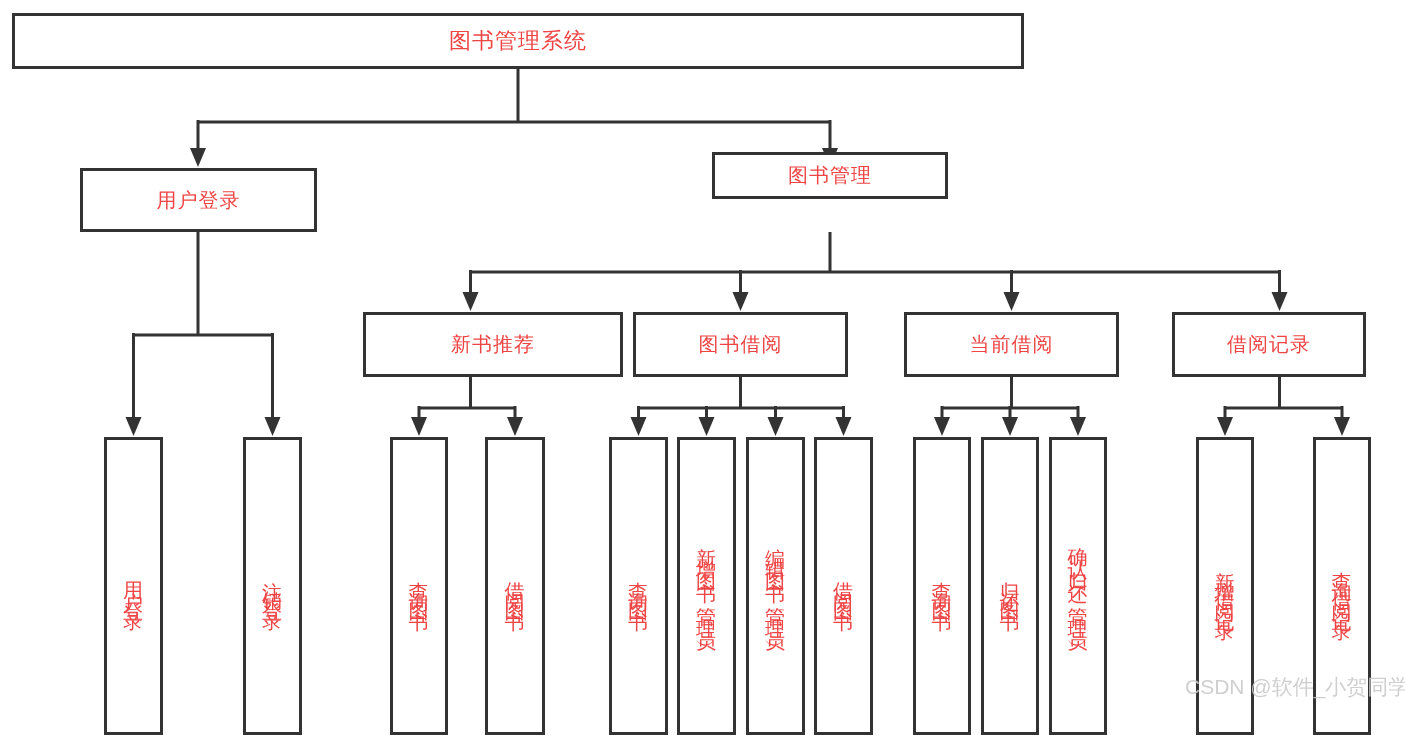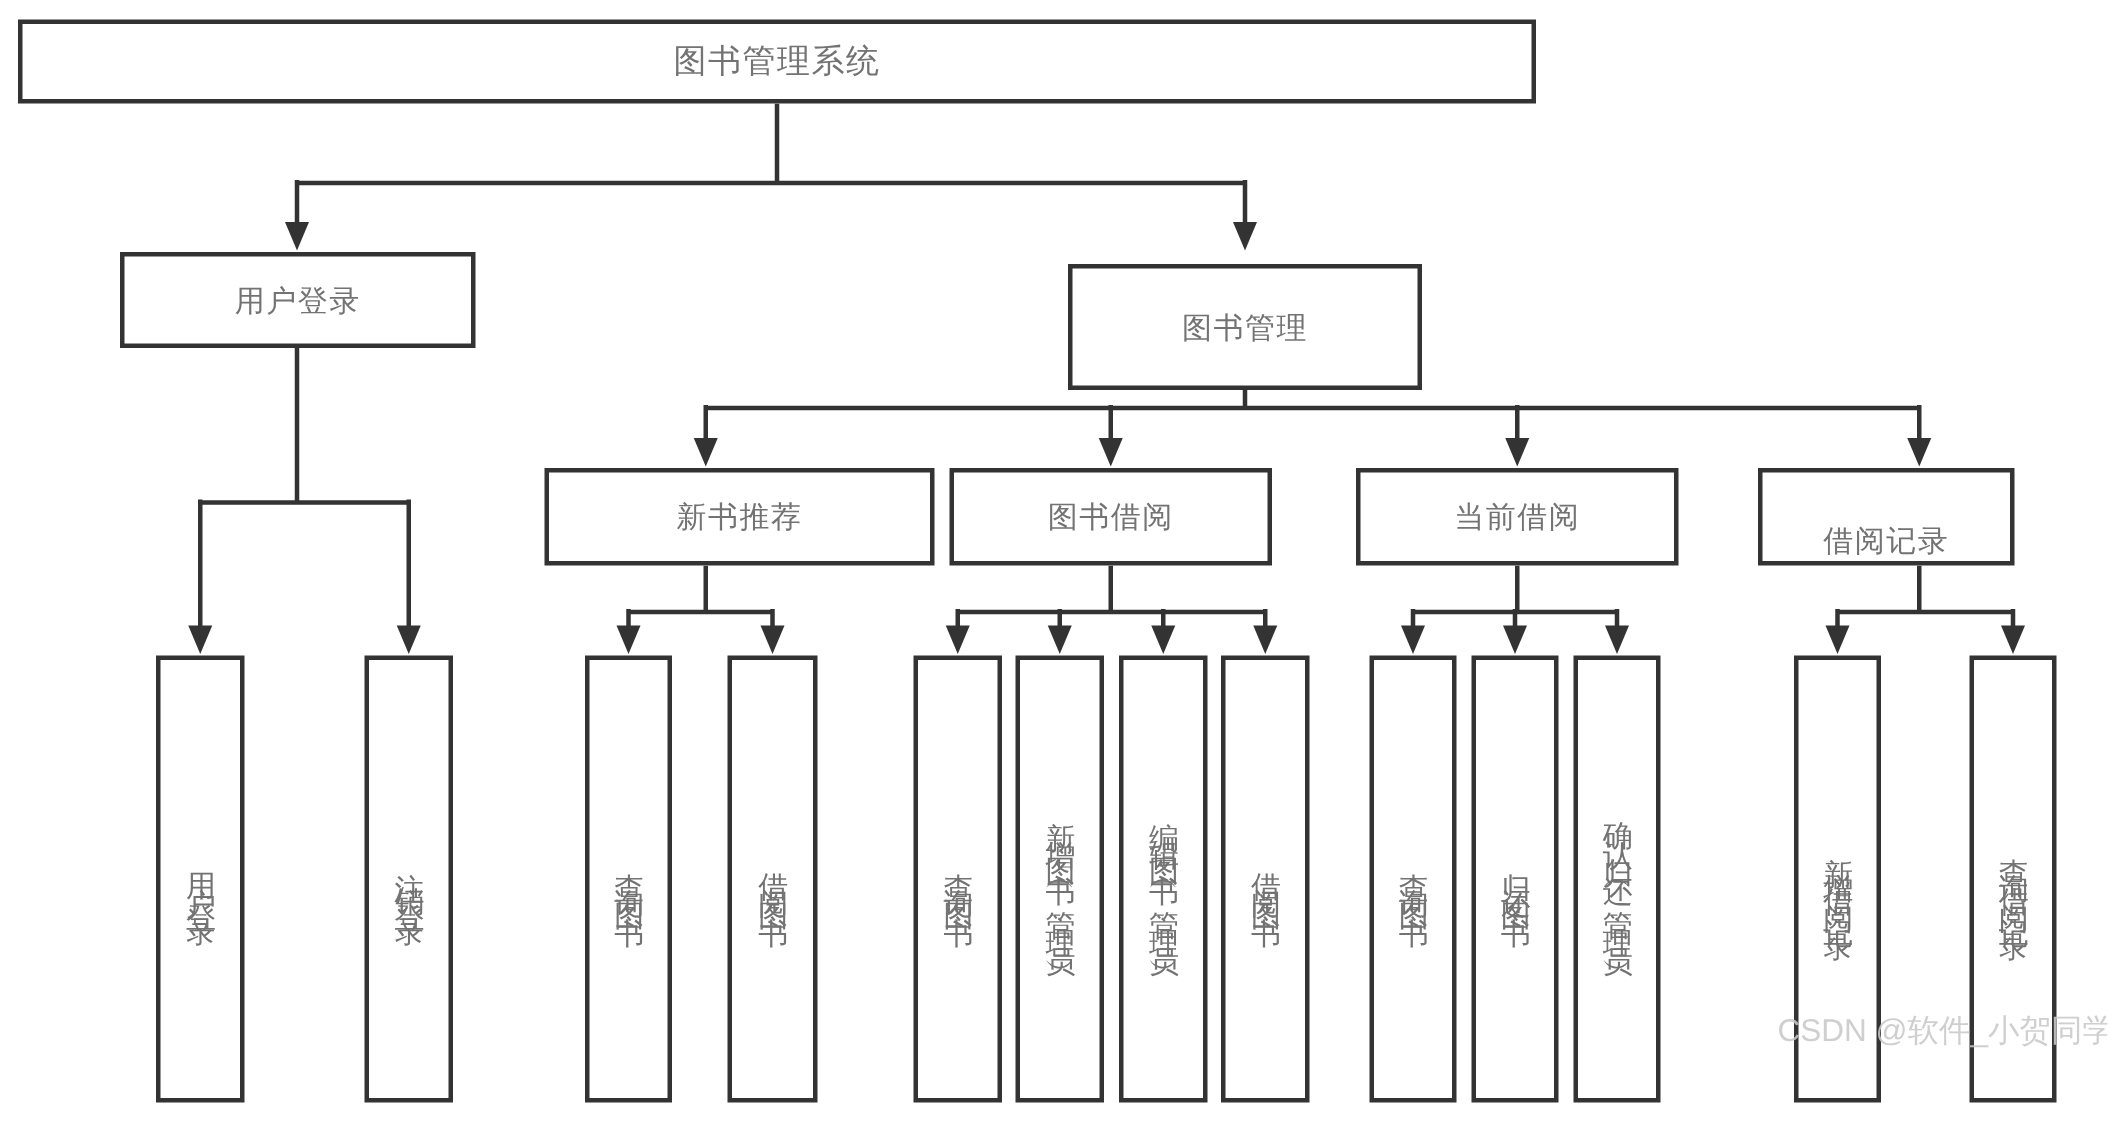--- a/index.html
+++ b/index.html
@@ -18,21 +18,21 @@
     z-index: 1;
   }
   .box {
     position: absolute;
     box-sizing: border-box;
     border: 3px solid #333333;
     background: #ffffff;
     display: flex;
     align-items: center;
     justify-content: center;
-    color: #737373;
+    color: #ef4444;
     z-index: 2;
   }
   .box.h span { font-size: 20px; letter-spacing: 1px; white-space: nowrap; }
   .box.root span { font-size: 22px; }
   .vtext {
     writing-mode: vertical-lr;
     font-size: 20px;
     letter-spacing: 10px;
     line-height: 1;
     white-space: nowrap;
@@ -103,34 +103,34 @@
     </g>
   </svg>
 
   <div class="box h root" style="left:12px; top:13px; width:1012px; height:56px;">
     <span>图书管理系统</span>
   </div>
 
   <div class="box h" style="left:80px; top:168px; width:237px; height:64px;">
     <span>用户登录</span>
   </div>
-  <div class="box h" style="left:712px; top:176px; width:236px; height:84px;">
+  <div class="box h" style="left:712px; top:152px; width:236px; height:47px;">
     <span>图书管理</span>
   </div>
 
   <div class="box h" style="left:363px; top:312px; width:260px; height:65px;">
     <span>新书推荐</span>
   </div>
   <div class="box h" style="left:633px; top:312px; width:215px; height:65px;">
     <span>图书借阅</span>
   </div>
   <div class="box h" style="left:904px; top:312px; width:215px; height:65px;">
     <span>当前借阅</span>
   </div>
-  <div class="box h" style="left:1172px; top:312px; width:171px; height:65px;align-items:flex-end;">
+  <div class="box h" style="left:1172px; top:312px; width:194px; height:65px;">
     <span>借阅记录</span>
   </div>
 
   <div class="box v" style="left:104px; top:437px; width:59px; height:298px;">
     <span class="vtext">用户登录</span>
   </div>
   <div class="box v" style="left:243px; top:437px; width:59px; height:298px;">
     <span class="vtext">注销登录</span>
   </div>
 

